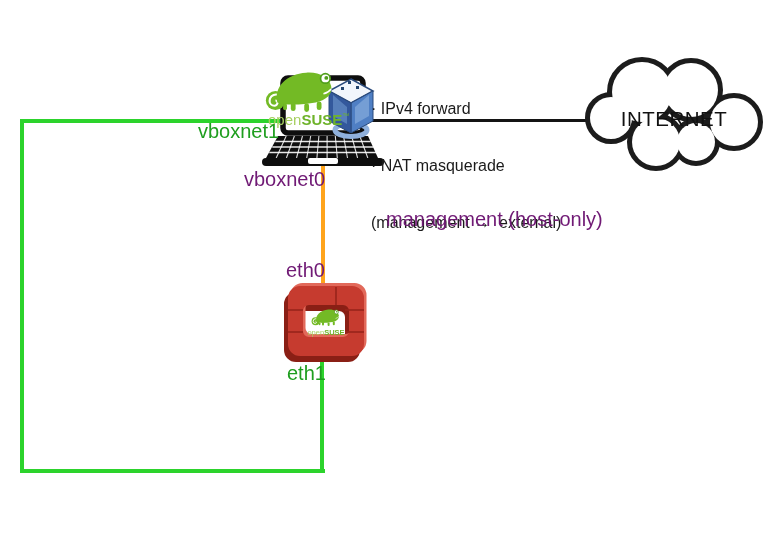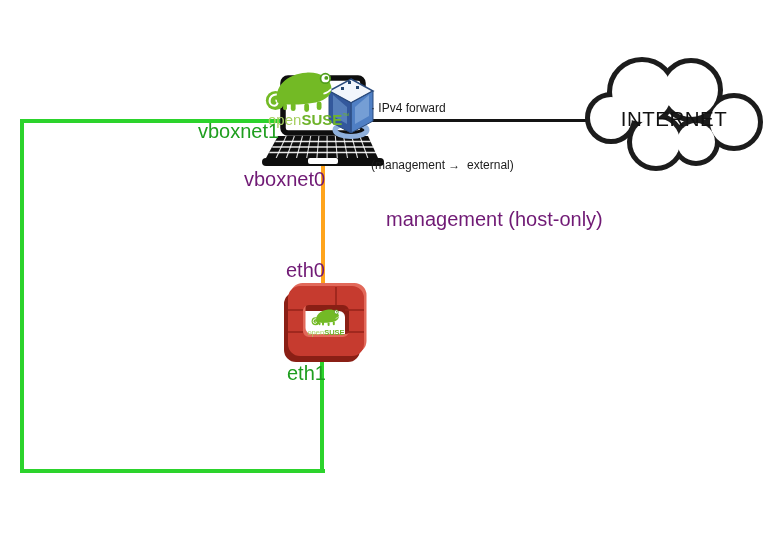--- a/index.html
+++ b/index.html
@@ -6,21 +6,21 @@
   #canvas{position:relative;width:768px;height:542px;background:#ffffff;overflow:hidden;
           font-family:"Liberation Sans", sans-serif;}
   .abs{position:absolute;}
   .line{position:absolute;}
   .line.green{background:#2cd32c;}
   .line.orange{background:#ffa41c;}
   .line.black{background:#141414;}
   .lbl{position:absolute;font-size:20px;line-height:18px;white-space:pre;}
   .lbl.green{color:#1f9e1f;}
   .lbl.orange{color:#701a75;}
-  .notes{position:absolute;left:371px;top:61px;color:#1b1b1b;font-size:12px;
+  .notes{position:absolute;left:371px;top:61px;color:#1b1b1b;font-size:16px;
          line-height:19px;white-space:pre;}
 </style>
 </head>
 <body>
 
 <div id="canvas">
 
   <svg width="0" height="0" style="position:absolute" aria-hidden="true">
     <defs>
       <g id="geeko">
@@ -109,20 +109,21 @@
       <circle cx="27" cy="68" r="21"></circle>
       <circle cx="150" cy="72" r="24"></circle>
       <circle cx="72" cy="92" r="24"></circle>
       <circle cx="112" cy="92" r="19"></circle>
     </g>
     <text x="90" y="76" text-anchor="middle" font-family="Liberation Sans, sans-serif" font-size="20.5" letter-spacing="0.5" fill="#111111">INTERNET</text>
   </svg>
 
   <div class="notes">
     <div>· IPv4 forward</div>
+    <div>· NAT masquerade</div>
     <div>(management →  external)</div>
   </div>
 
   <div class="lbl green" style="left:198px;top:122px;width:74px;text-align:right;">vboxnet1</div>
   <div class="lbl orange" style="left:244px;top:170px;">vboxnet0</div>
   <div class="lbl orange" style="left:338px;top:210px;margin-left:48px;">management (host-only)</div>
   <div class="lbl orange" style="left:286px;top:261px;text-align:center;">eth0</div>
   <div class="lbl green" style="left:287px;top:364px;">eth1</div>
 
 </div>

